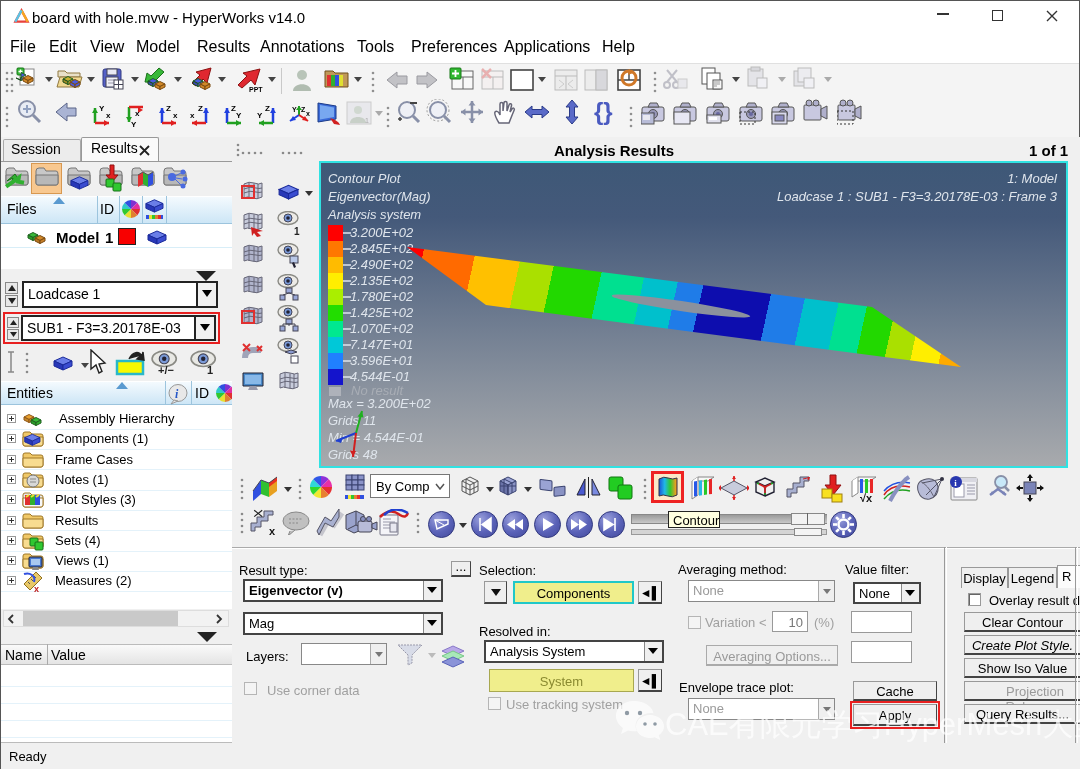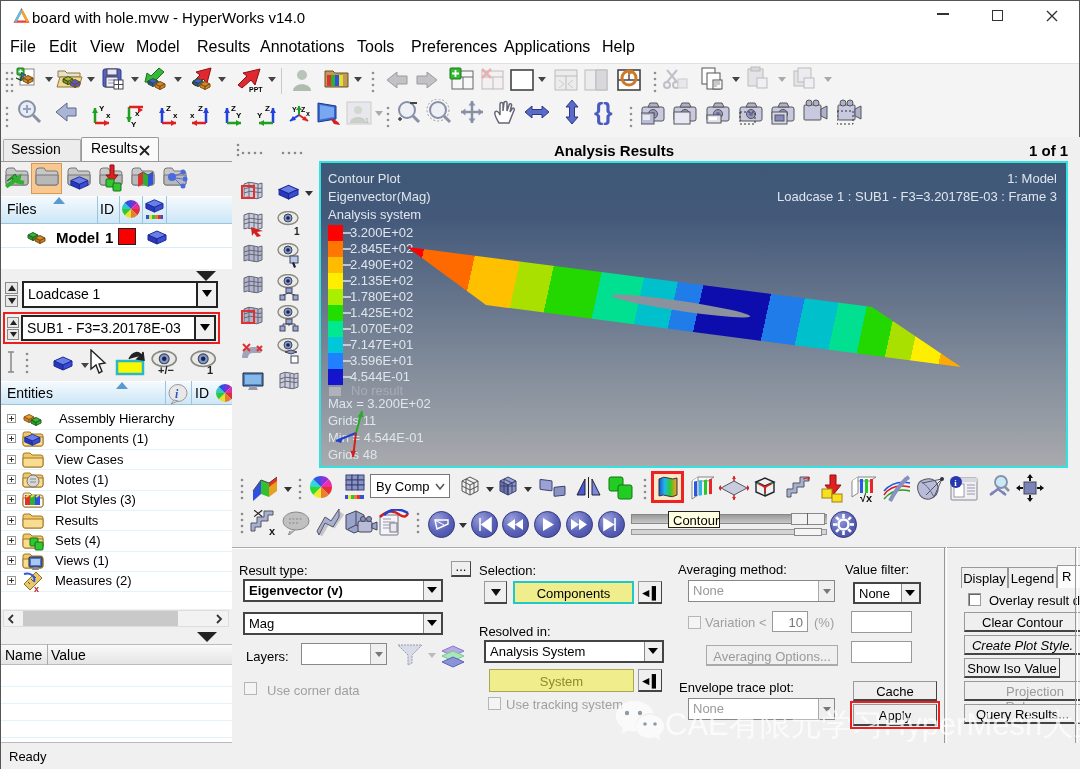--- a/index.html
+++ b/index.html
@@ -637,21 +637,21 @@
           <path d="M2 9 L2 14 L11 18 L11 13 Z" fill="#2838b8" stroke="#1a2a9a"></path>
           <path d="M20 9 L20 14 L11 18 L11 13 Z" fill="#3a4cd0" stroke="#1a2a9a"></path>
         </g>
       </svg>
 <span class="titem" style="left:54px;top:294.3px;">Components (1)</span>
 <span class="plusbox" style="left:6px;top:317.6px;"></span>
 <svg class="abs" style="left:21px;top:311.6px;" width="24" height="22" viewBox="0 0 24 22">
         <path d="M1 6 Q1 4 3 4 L8 4 L10 6 L19 6 Q21 6 21 8 L21 16 Q21 18 19 18 L3 18 Q1 18 1 16 Z" fill="#f0c868" stroke="#a07828"></path>
         <path d="M1 9 L21 9 L21 16 Q21 18 19 18 L3 18 Q1 18 1 16 Z" fill="#f8dc90" stroke="#a07828"></path>
       </svg>
-<span class="titem" style="left:54px;top:314.6px;">View Cases</span>
+<span class="titem" style="left:54px;top:314.6px;">Frame Cases</span>
 <span class="plusbox" style="left:6px;top:337.90000000000003px;"></span>
 <svg class="abs" style="left:21px;top:331.90000000000003px;" width="24" height="22" viewBox="0 0 24 22">
         <path d="M1 6 Q1 4 3 4 L8 4 L10 6 L19 6 Q21 6 21 8 L21 16 Q21 18 19 18 L3 18 Q1 18 1 16 Z" fill="#f0c868" stroke="#a07828"></path>
         <path d="M1 9 L21 9 L21 16 Q21 18 19 18 L3 18 Q1 18 1 16 Z" fill="#f8dc90" stroke="#a07828"></path>
         <circle cx="11" cy="12" r="6" fill="#d8d8d8" stroke="#777"></circle>
         <path d="M8 10 h6 M8 13 h6" stroke="#888"></path>
       </svg>
 <span class="titem" style="left:54px;top:334.90000000000003px;">Notes (1)</span>
 <span class="plusbox" style="left:6px;top:358.20000000000005px;"></span>
 <svg class="abs" style="left:21px;top:352.20000000000005px;" width="24" height="22" viewBox="0 0 24 22">
@@ -820,21 +820,21 @@
         <circle cx="11" cy="7" r="1.8" fill="#223"></circle>
         <path d="M8 14 L14 12 L20 14 L14 16 Z" fill="#8a9ad0" stroke="#445"></path>
         <rect x="14" y="18" width="7" height="7" fill="#fff" stroke="#445"></rect>
       </svg>
 <svg class="abs" style="left:45px;top:233px;" width="24" height="28" viewBox="0 0 24 28">
         <path d="M3 4 Q8 1 13 3 Q18 5 21 3 L21 17 Q16 20 11 18 Q6 16 3 18 Z" fill="#c8ccdc" stroke="#667"></path>
         <path d="M3 9 Q9 6 15 8 Q18 9 21 8 M3 13 Q9 10 15 12 Q18 13 21 12 M8 3 L8 18 M13 3.5 L13 18.5 M17 4 L17 18" stroke="#667" fill="none"></path>
       </svg>
 <span class="abs" style="left:73px;top:54px;width:0;height:0;border:4px solid transparent;border-top:5px solid #333;"></span>
 <div id="vp"></div>
-<div id="vpc" class="abs" style="left:89px;top:26px;width:745px;height:303px;">
+<div id="vpc" class="abs" style="left:89px;top:26px;width:745px;height:303px;font-style:italic;">
         <span class="vtx" style="left:7px;top:8px;">Contour Plot</span>
         <span class="vtx" style="left:7px;top:26px;">Eigenvector(Mag)</span>
         <span class="vtx" style="left:7px;top:44px;">Analysis system</span>
         <span class="vtx" style="right:9px;top:8px;">1: Model</span>
         <span class="vtx" style="right:9px;top:26px;">Loadcase 1 : SUB1 - F3=3.20178E-03 : Frame 3</span>
         <svg class="abs" style="left:7px;top:62px;z-index:3" width="24" height="161" viewBox="0 0 24 161">
           <rect x="0" y="0" width="15" height="16" fill="#ff0000"></rect>
           <rect x="0" y="16" width="15" height="16" fill="#ff7700"></rect>
           <rect x="0" y="32" width="15" height="16" fill="#ffbb00"></rect>
           <rect x="0" y="48" width="15" height="16" fill="#ffee00"></rect>
@@ -1301,21 +1301,21 @@
 <span class="btn" style="left:621px;top:567px;width:84px;height:22px;"><span style="position:relative;top:3px;">Apply</span></span>
 <span class="abs" style="left:712px;top:410px;width:1px;height:196px;background:#999;"></span>
 <span class="abs" style="left:714px;top:410px;width:1px;height:196px;background:#fff;"></span>
 <span class="abs" style="left:729px;top:430px;width:47px;height:21px;background:#efefef;border:1px solid #999;border-bottom:none;font-size:13px;text-align:center;padding-top:3px;">Display</span>
 <span class="abs" style="left:776px;top:430px;width:49px;height:21px;background:#efefef;border:1px solid #999;border-bottom:none;font-size:13px;text-align:center;padding-top:3px;">Legend</span>
 <span class="abs" style="left:825px;top:428px;width:24px;height:23px;background:#fcfcfc;border:1px solid #999;border-bottom:none;font-size:13px;text-align:left;padding:3px 0 0 4px;">R</span>
 <span class="ck" style="left:736px;top:456px;"></span>
 <span class="lbl" style="left:757px;top:456px;">Overlay result d</span>
 <span class="btn" style="left:732px;top:475px;width:117px;height:20px;"><span style="position:relative;top:2px;">Clear Contour</span></span>
 <span class="btn" style="left:732px;top:498px;width:117px;height:20px;font-style:italic;"><span style="position:relative;top:2px;">Create Plot Style.</span></span>
-<span class="btn" style="left:732px;top:521px;width:96px;height:20px;"><span style="position:relative;top:2px;">Show Iso Value</span></span>
+<span class="btn" style="left:732px;top:521px;width:117px;height:20px;"><span style="position:relative;top:2px;">Show Iso Value</span></span>
 <span class="btn btng" style="left:732px;top:544px;width:117px;height:20px;color:#9a9a9a;"><span style="position:relative;top:2px;margin-left:25px;">Projection Rule..</span></span>
 <span class="btn" style="left:732px;top:567px;width:117px;height:20px;"><span style="position:relative;top:2px;">Query Results...</span></span>
 <span class="abs" style="left:843px;top:410px;width:1px;height:196px;background:#999;"></span>
       <span class="abs" style="left:845px;top:410px;width:1px;height:196px;background:#fff;"></span>
     </div>
   <div id="status" class="abs">
       <span class="abs" style="left:8px;top:4px">Ready</span>
     </div>
   <div class="wm" style="left:664px;top:703px;">CAE有限元学习HyperMesh大全</div>
   <svg class="abs" style="left:613px;top:698px;z-index:50;opacity:0.72" width="50" height="42" viewBox="0 0 50 42">

